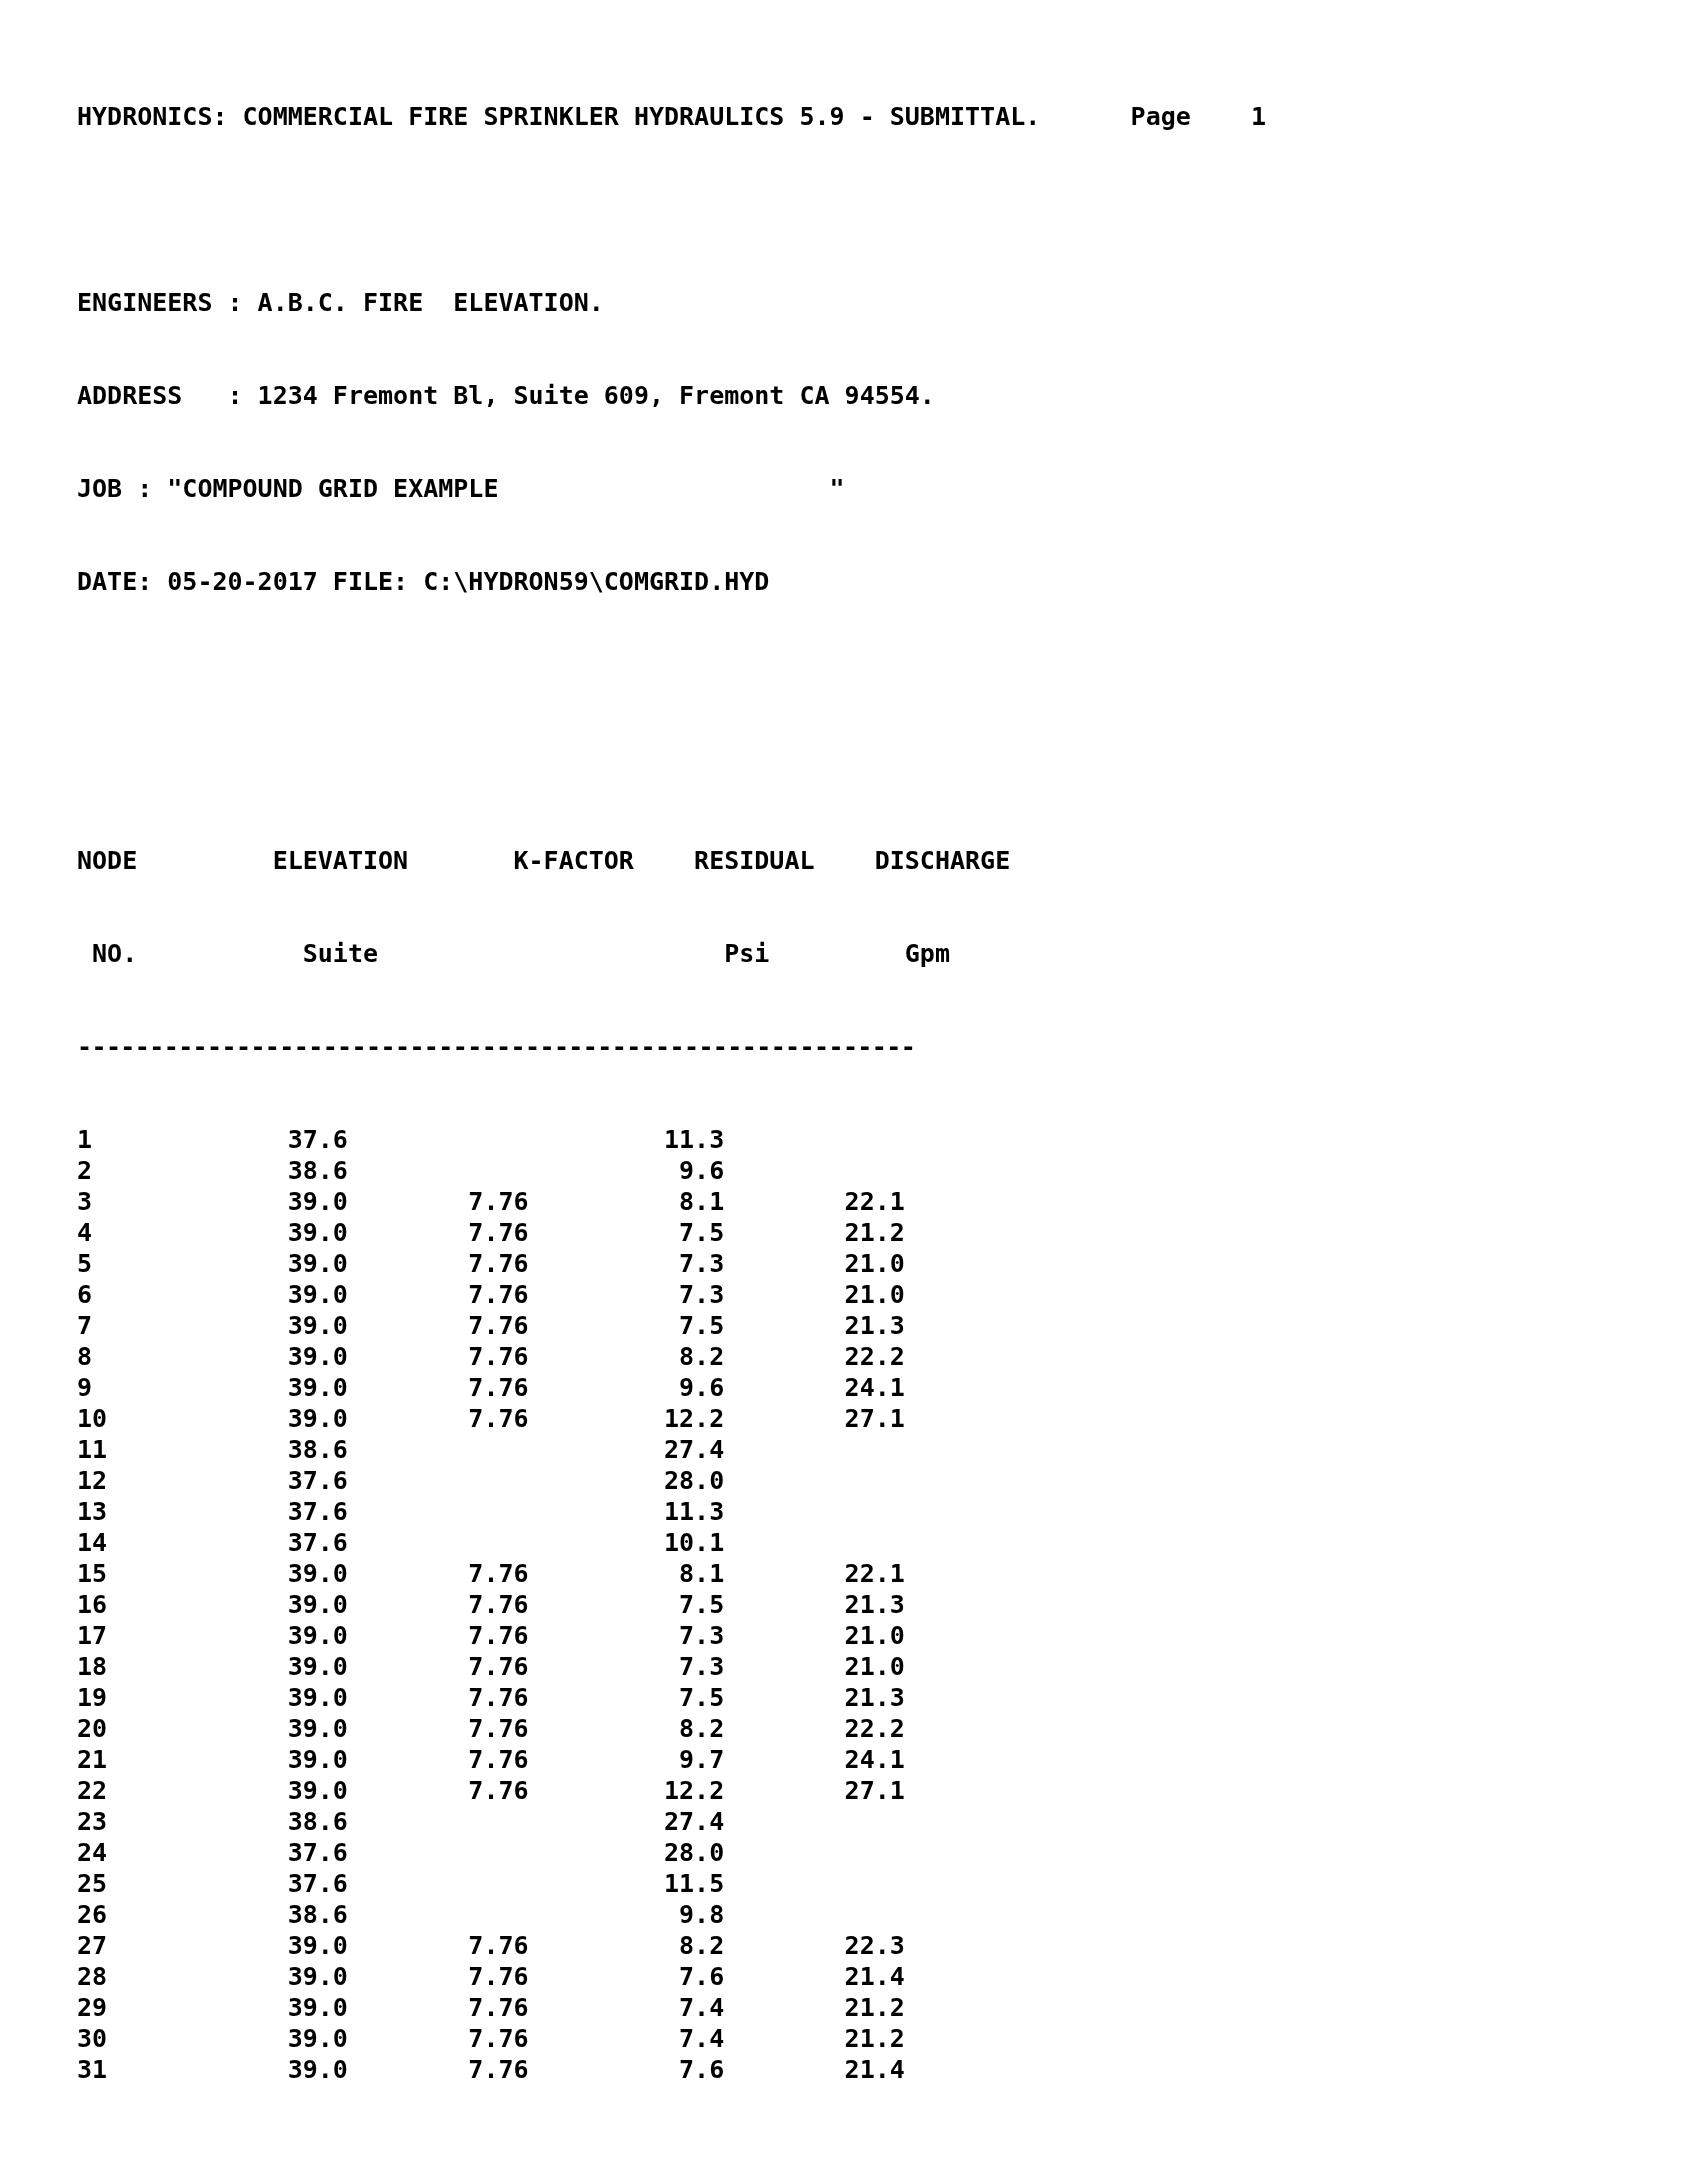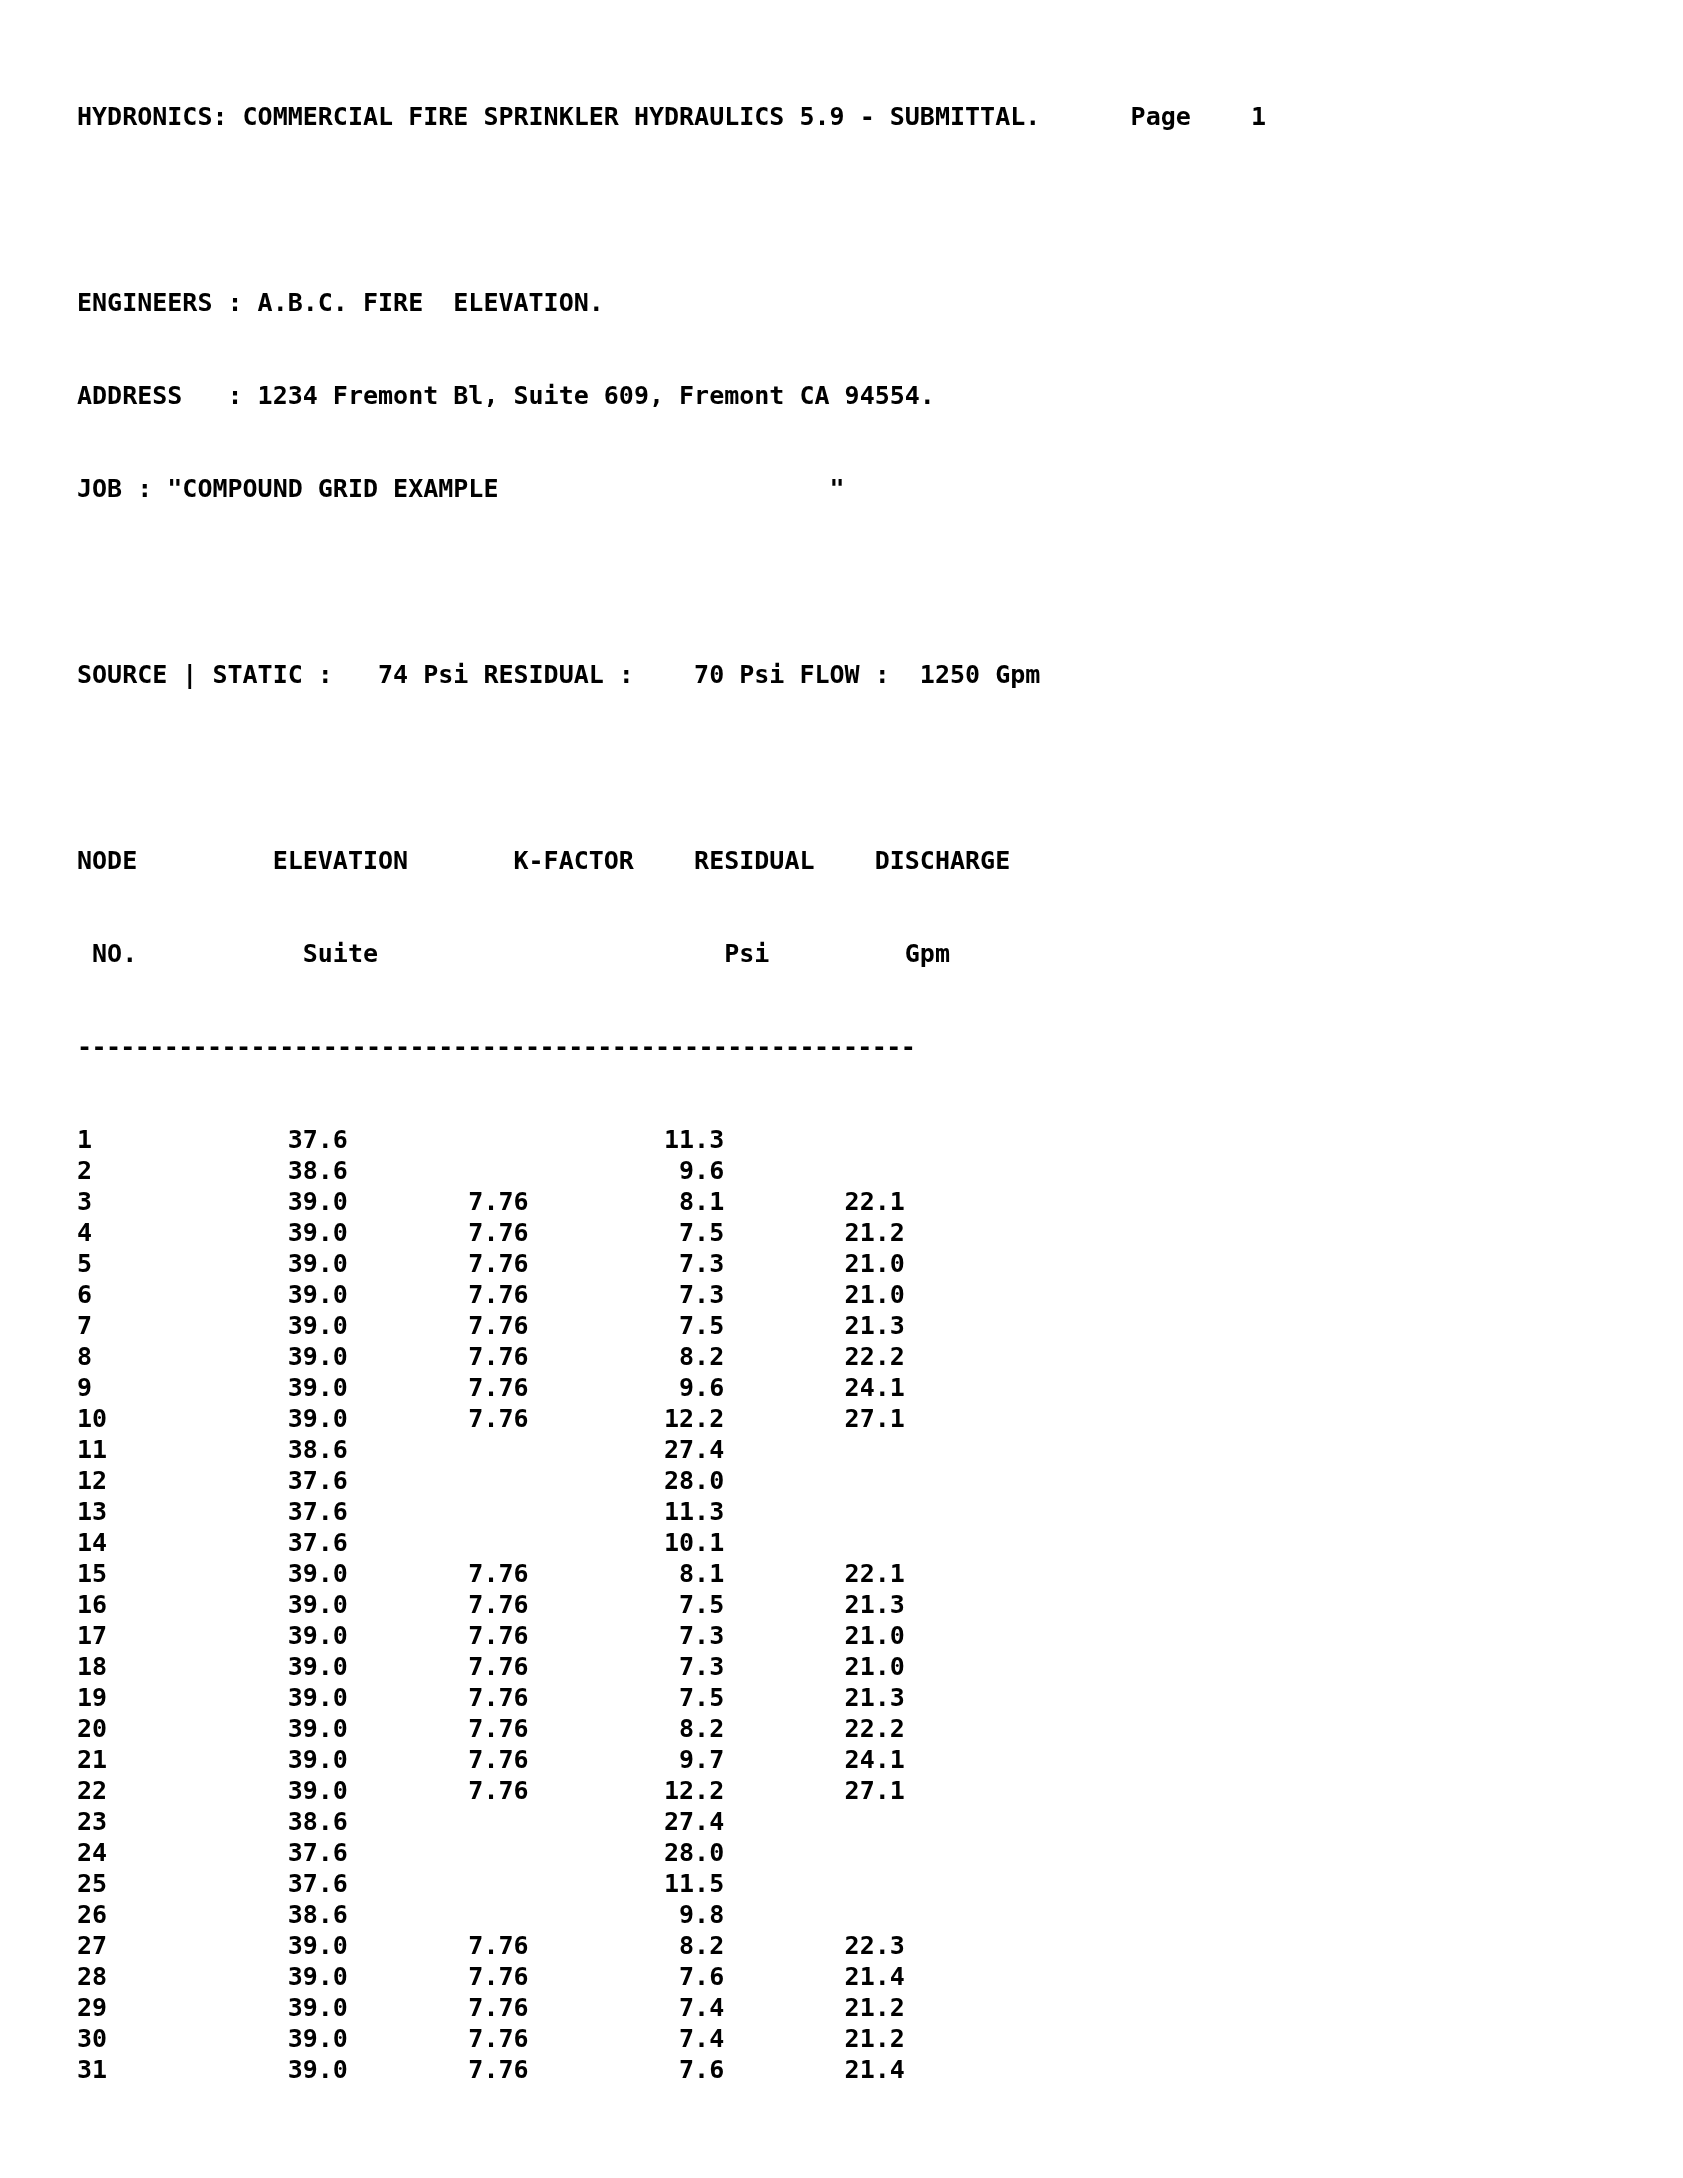--- a/index.html
+++ b/index.html
@@ -52,22 +52,22 @@
 <body>
 
 <div class="page">
   <div class="report">
 
     <span class="line">HYDRONICS: COMMERCIAL FIRE SPRINKLER HYDRAULICS 5.9 - SUBMITTAL.      Page    1</span>
     <span class="line blank"></span>
     <span class="line">ENGINEERS : A.B.C. FIRE  ELEVATION.</span>
     <span class="line">ADDRESS   : 1234 Fremont Bl, Suite 609, Fremont CA 94554.</span>
     <span class="line">JOB : "COMPOUND GRID EXAMPLE                      "</span>
+    <span class="line">DATE: 05-20-2017 FILE: C:\HYDRON59\COMGRID.HYD</span>
     <span class="line blank"></span>
-    <span class="line">SOURCE | STATIC :   74 Psi RESIDUAL :    70 Psi FLOW :  1250 Gpm</span>
     <span class="line blank"></span>
     <span class="line">NODE         ELEVATION       K-FACTOR    RESIDUAL    DISCHARGE</span>
     <span class="line"> NO.           Suite                       Psi         Gpm</span>
     <span class="rule">----------------------------------------------------------</span>
     <div class="table-body"><span class="line">1             37.6                     11.3            </span><span class="line">2             38.6                      9.6            </span><span class="line">3             39.0        7.76          8.1        22.1</span><span class="line">4             39.0        7.76          7.5        21.2</span><span class="line">5             39.0        7.76          7.3        21.0</span><span class="line">6             39.0        7.76          7.3        21.0</span><span class="line">7             39.0        7.76          7.5        21.3</span><span class="line">8             39.0        7.76          8.2        22.2</span><span class="line">9             39.0        7.76          9.6        24.1</span><span class="line">10            39.0        7.76         12.2        27.1</span><span class="line">11            38.6                     27.4            </span><span class="line">12            37.6                     28.0            </span><span class="line">13            37.6                     11.3            </span><span class="line">14            37.6                     10.1            </span><span class="line">15            39.0        7.76          8.1        22.1</span><span class="line">16            39.0        7.76          7.5        21.3</span><span class="line">17            39.0        7.76          7.3        21.0</span><span class="line">18            39.0        7.76          7.3        21.0</span><span class="line">19            39.0        7.76          7.5        21.3</span><span class="line">20            39.0        7.76          8.2        22.2</span><span class="line">21            39.0        7.76          9.7        24.1</span><span class="line">22            39.0        7.76         12.2        27.1</span><span class="line">23            38.6                     27.4            </span><span class="line">24            37.6                     28.0            </span><span class="line">25            37.6                     11.5            </span><span class="line">26            38.6                      9.8            </span><span class="line">27            39.0        7.76          8.2        22.3</span><span class="line">28            39.0        7.76          7.6        21.4</span><span class="line">29            39.0        7.76          7.4        21.2</span><span class="line">30            39.0        7.76          7.4        21.2</span><span class="line">31            39.0        7.76          7.6        21.4</span></div>
 
   </div>
 </div>
 
 

